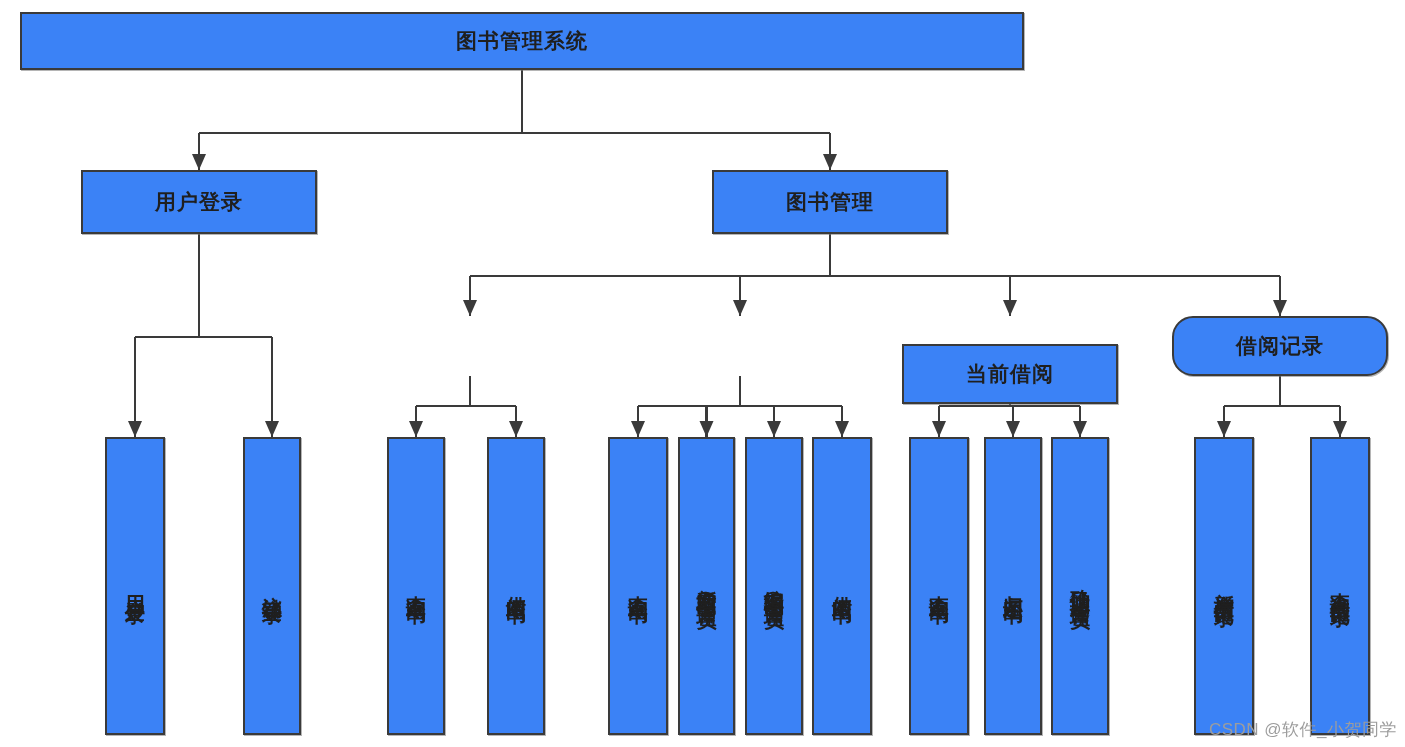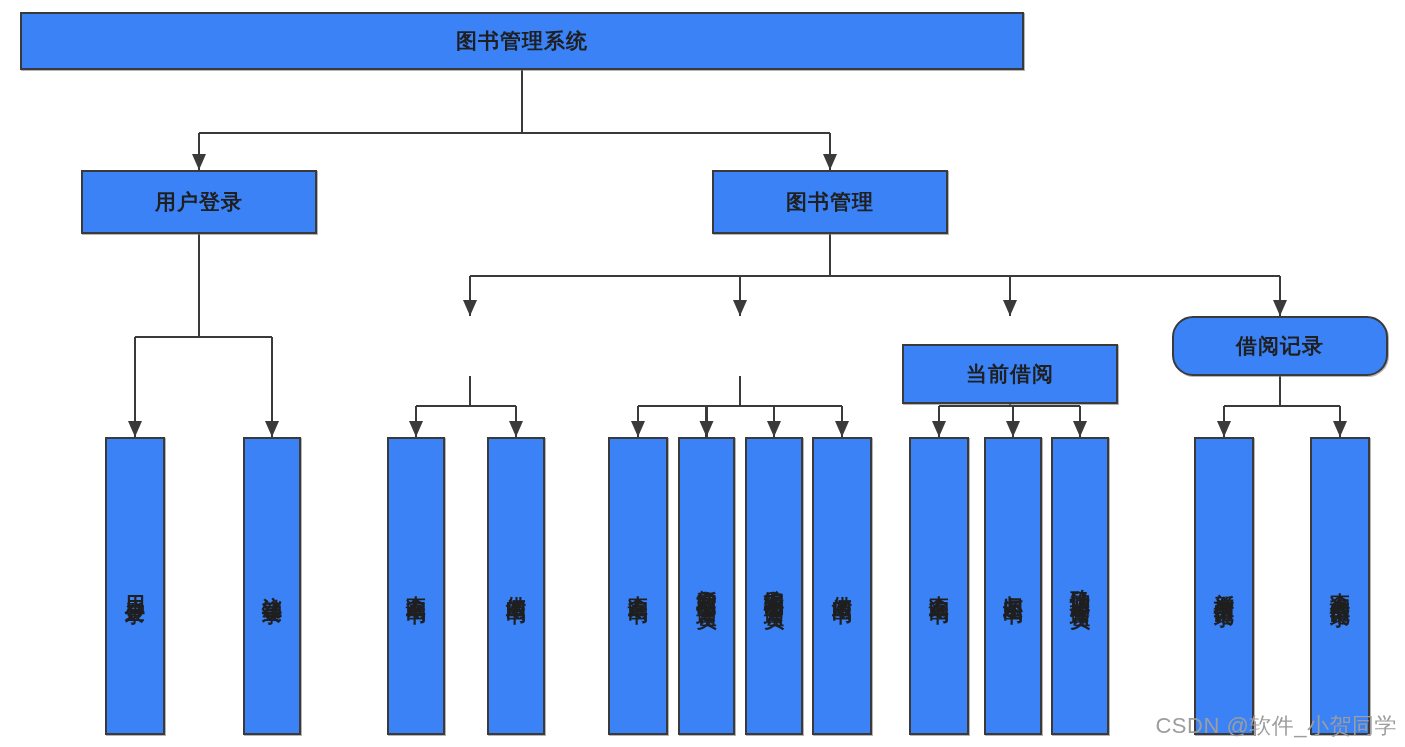--- a/index.html
+++ b/index.html
@@ -65,21 +65,21 @@
     letter-spacing: 3px;
     line-height: 1.05;
     white-space: nowrap;
     max-height: 100%;
   }
   
   #watermark {
     position: absolute;
     right: 8px;
     bottom: 6px;
-    font-size: 22px;
+    font-size: 17px;
     color: #9d9d9d;
     letter-spacing: 0.5px;
     z-index: 5;
     white-space: nowrap;
     font-family: "Liberation Sans", "DejaVu Sans", sans-serif;
     margin-top: 48px;
   }
 </style>
 </head>
 <body>

